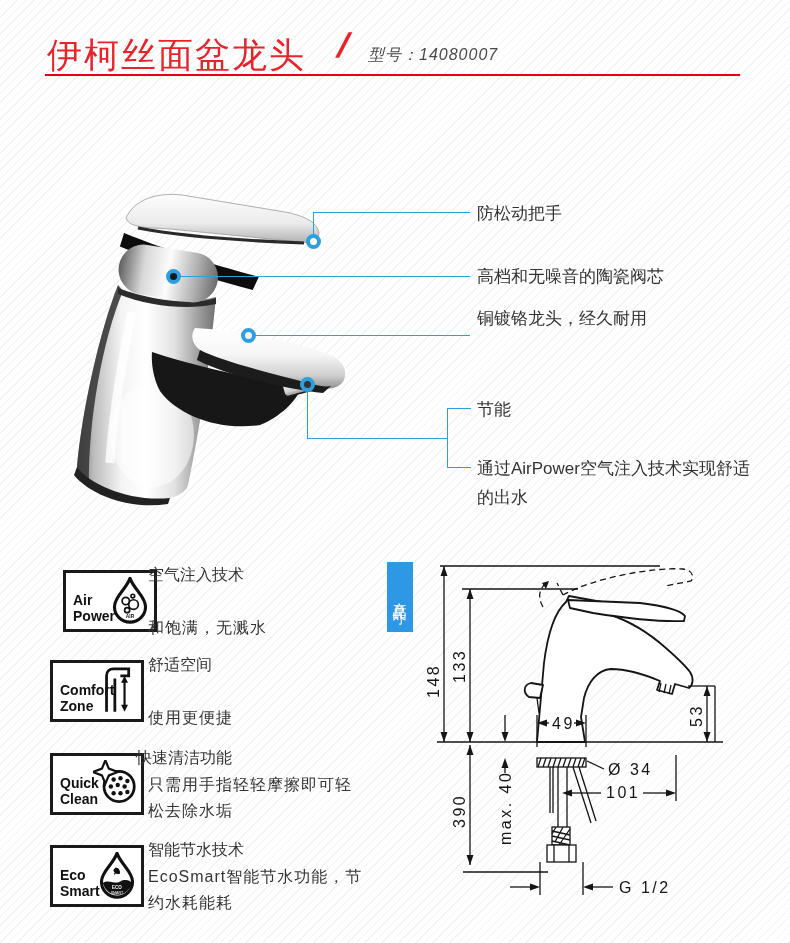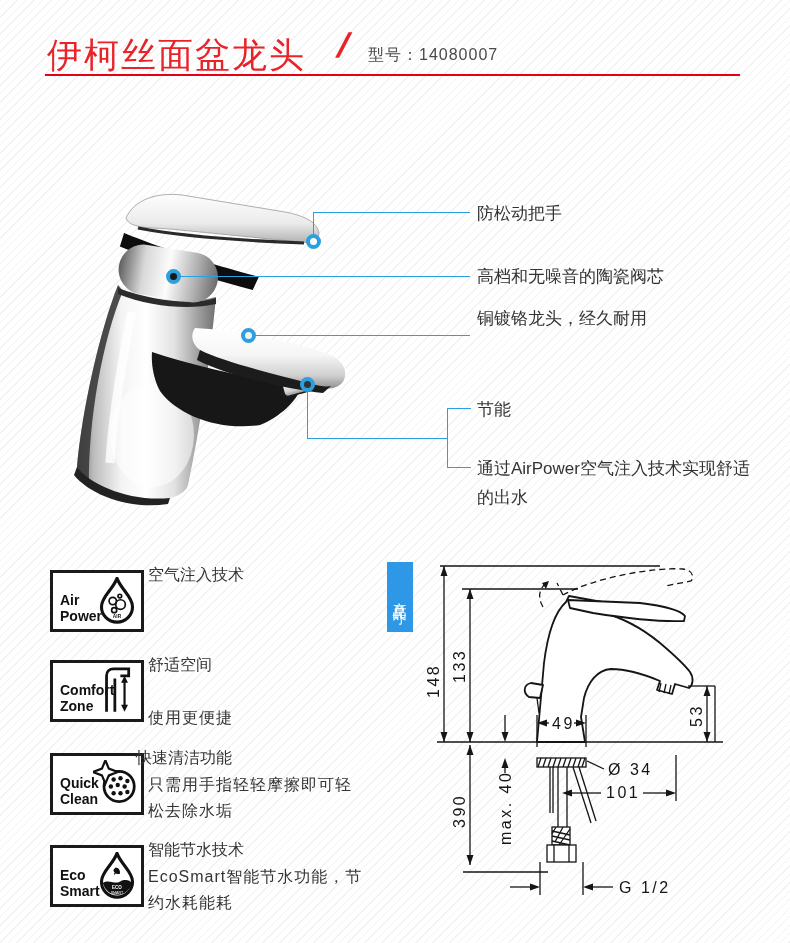--- a/index.html
+++ b/index.html
@@ -6,21 +6,21 @@
   .page{
     position:relative;width:790px;height:943px;overflow:hidden;
     background-color:#ffffff;
     background-image:repeating-linear-gradient(135deg,rgba(0,0,0,0.05) 0px,rgba(0,0,0,0.05) 1px,transparent 1px,transparent 6px);
     font-family:"Liberation Sans","DejaVu Sans",sans-serif;color:#2f2f2f;
   }
   .abs{position:absolute;}
   
   .title{left:47px;top:24px;font-size:35px;font-weight:normal;color:#e8242a;letter-spacing:2px;margin-top:8px;}
   .slash{left:338px;top:26px;font-size:34px;color:#e8242a;font-style:italic;font-weight:bold;transform:skewX(-8deg);}
-  .model{left:368px;top:45px;font-size:16px;color:#4a4a4a;letter-spacing:1px;}
+  .model{left:368px;top:45px;font-size:16px;color:#4a4a4a;letter-spacing:1px;font-style:italic;}
   .rule{left:45px;top:74px;width:695px;height:2px;background:#e60014;}
   
   .intro{left:45px;top:84px;width:718px;font-size:17px;line-height:30px;color:#2e2e2e;text-align:justify;}
   
   .cline{background:#2b9fe0;}
   .marker{width:7px;height:7px;border:4px solid #2b9fe0;border-radius:50%;}
   .clabel{font-size:17px;color:#333;line-height:29px;white-space:nowrap;}
   
   .fbox{width:88px;height:56px;border:3px solid #1a1a1a;background:#fff;}
   .fbadge{position:absolute;left:7px;bottom:5px;font-size:14px;font-weight:bold;line-height:16px;color:#111;}
@@ -122,35 +122,36 @@
   <div class="abs clabel" style="left:477px;top:262px">高档和无噪音的陶瓷阀芯</div>
   <div class="abs clabel" style="left:477px;top:304px">铜镀铬龙头，经久耐用</div>
   <div class="abs clabel" style="left:477px;top:395px">
     <span style="display:block">节能</span>
   </div>
   <div class="abs clabel" style="left:477px;top:454px">
     <span style="display:block">通过AirPower空气注入技术实现舒适</span>
     <span style="display:block">的出水</span>
   </div>
 
-  <div class="abs fbox" style="left:50px;top:570px">
+  <div class="abs fbox" style="left:63px;top:570px">
     <div class="fbadge">
       <span style="display:block">Air</span>
       <span style="display:block">Power</span>
     </div>
     <svg class="ficon" width="40" height="48" viewBox="0 0 28 34">
       <path d="M14,1 C17,9 25,14 25,21 A11,11 0 1 1 3,21 C3,14 11,9 14,1 Z" fill="none" stroke="#111" stroke-width="2.2"></path>
       <circle cx="11" cy="17" r="2.6" fill="none" stroke="#111" stroke-width="1.2"></circle>
       <circle cx="16.5" cy="19.5" r="3.4" fill="none" stroke="#111" stroke-width="1.2"></circle>
       <circle cx="12" cy="23.5" r="1.8" fill="none" stroke="#111" stroke-width="1.2"></circle>
       <circle cx="16" cy="13.5" r="1.3" fill="none" stroke="#111" stroke-width="1.2"></circle>
       <text x="14" y="29" text-anchor="middle" font-size="3.4" fill="#111" font-weight="bold">AIR</text>
     </svg>
   </div>
   <div class="abs ftitle" style="left:148px;top:562px">空气注入技术</div>
+  <div class="abs fdesc" style="left:148px;top:615px">和饱满，无溅水</div>
 
   <div class="abs fbox" style="left:50px;top:660px">
     <div class="fbadge">
       <span style="display:block">Comfort</span>
       <span style="display:block">Zone</span>
     </div>
     <svg class="ficon" width="36" height="48" viewBox="0 0 26 34">
       <path d="M4,32 L4,6 C4,3 6,1 9,1 L20,1 L20,6 L14,6" fill="none" stroke="#111" stroke-width="2"></path>
       <path d="M10,32 L10,8" fill="none" stroke="#111" stroke-width="2"></path>
       <path d="M17,9 L17,29" stroke="#111" stroke-width="1.6"></path>

